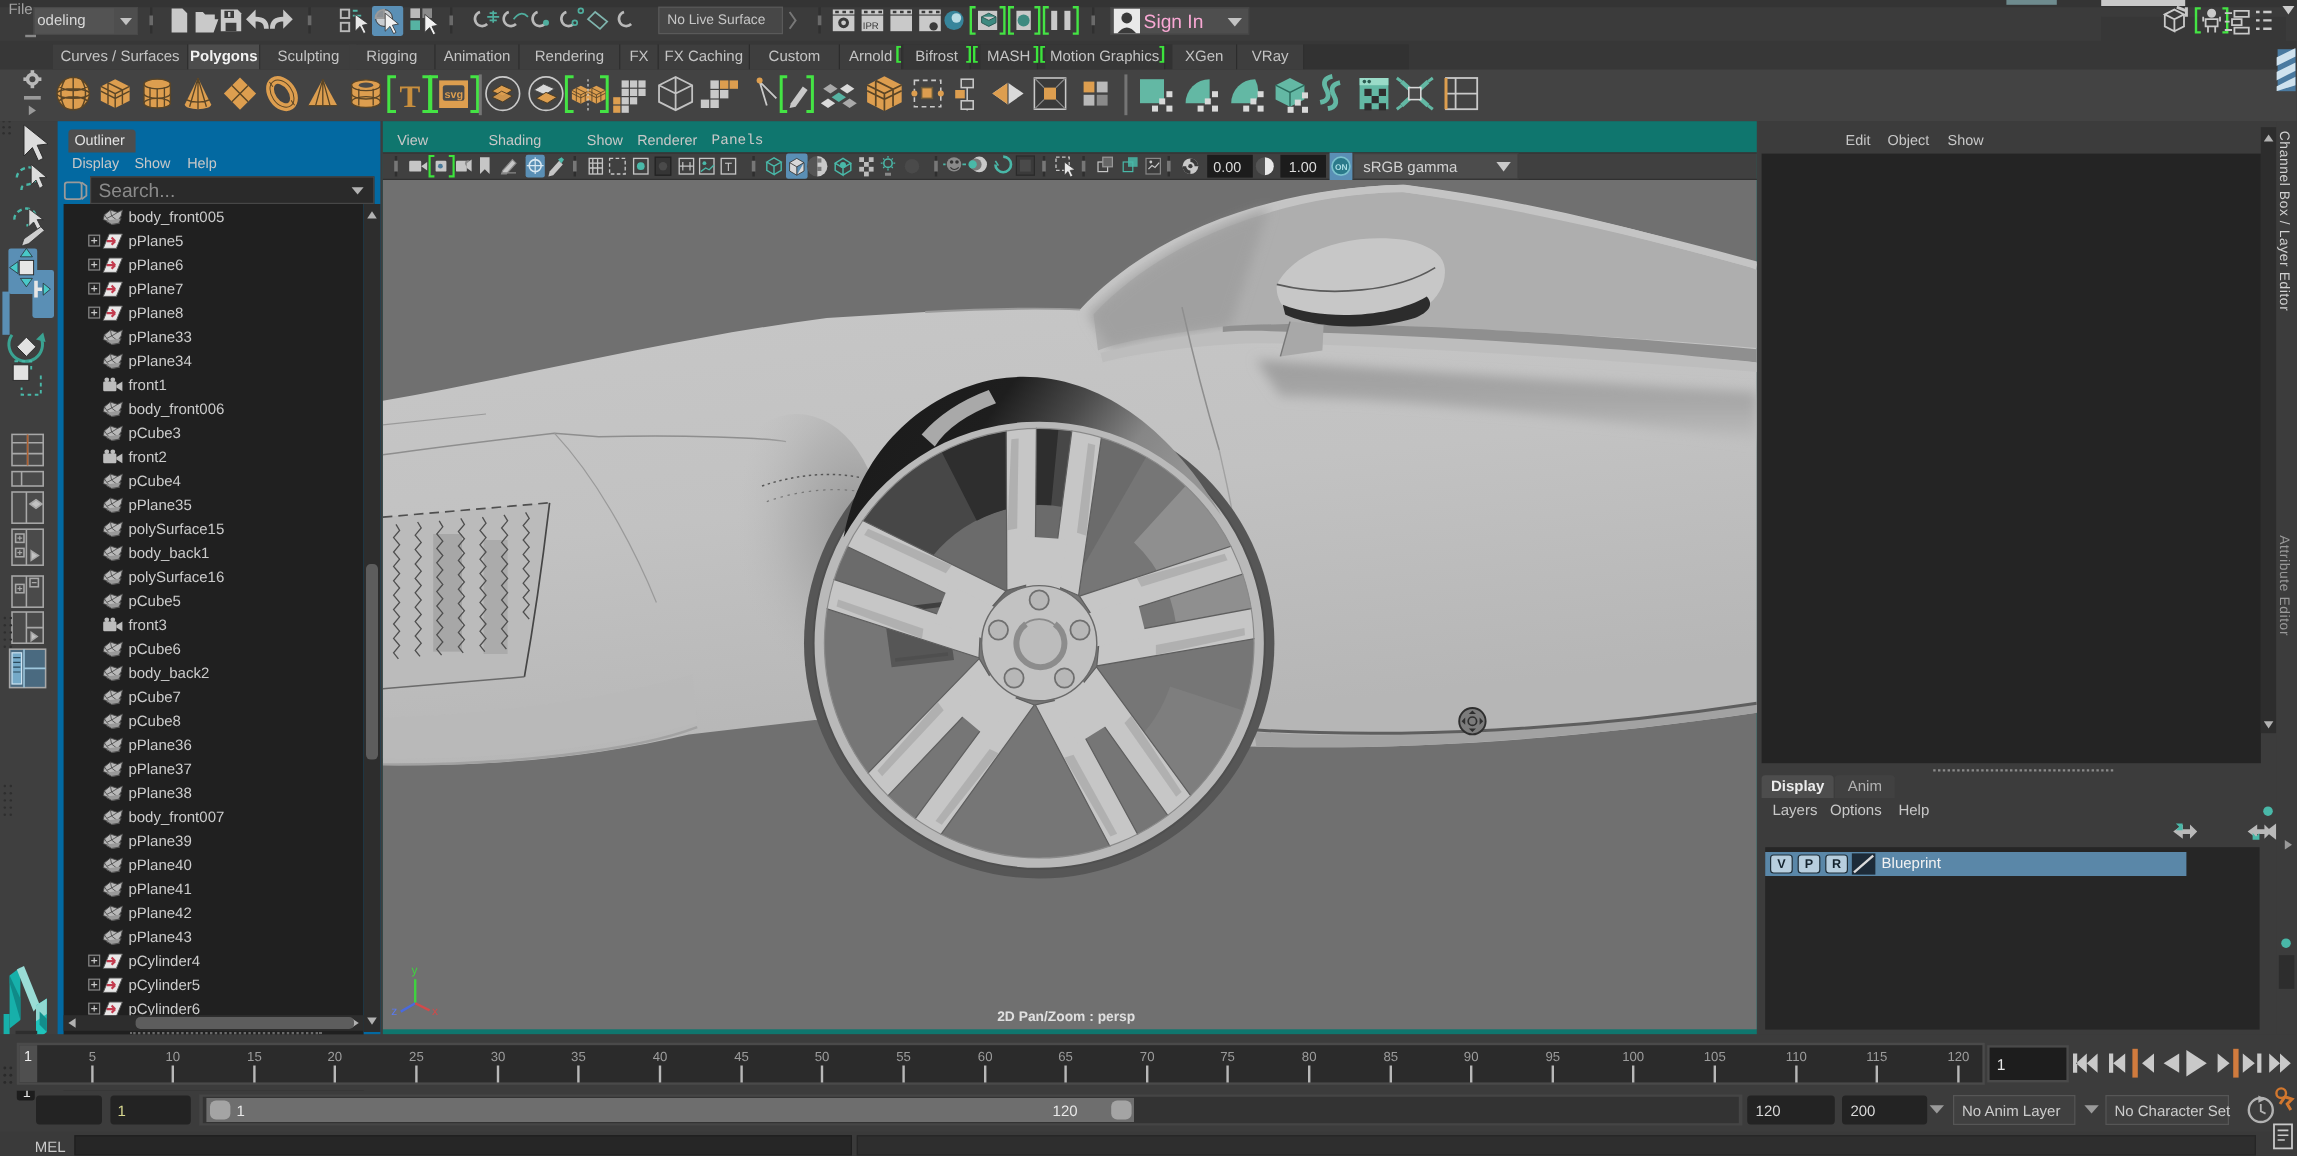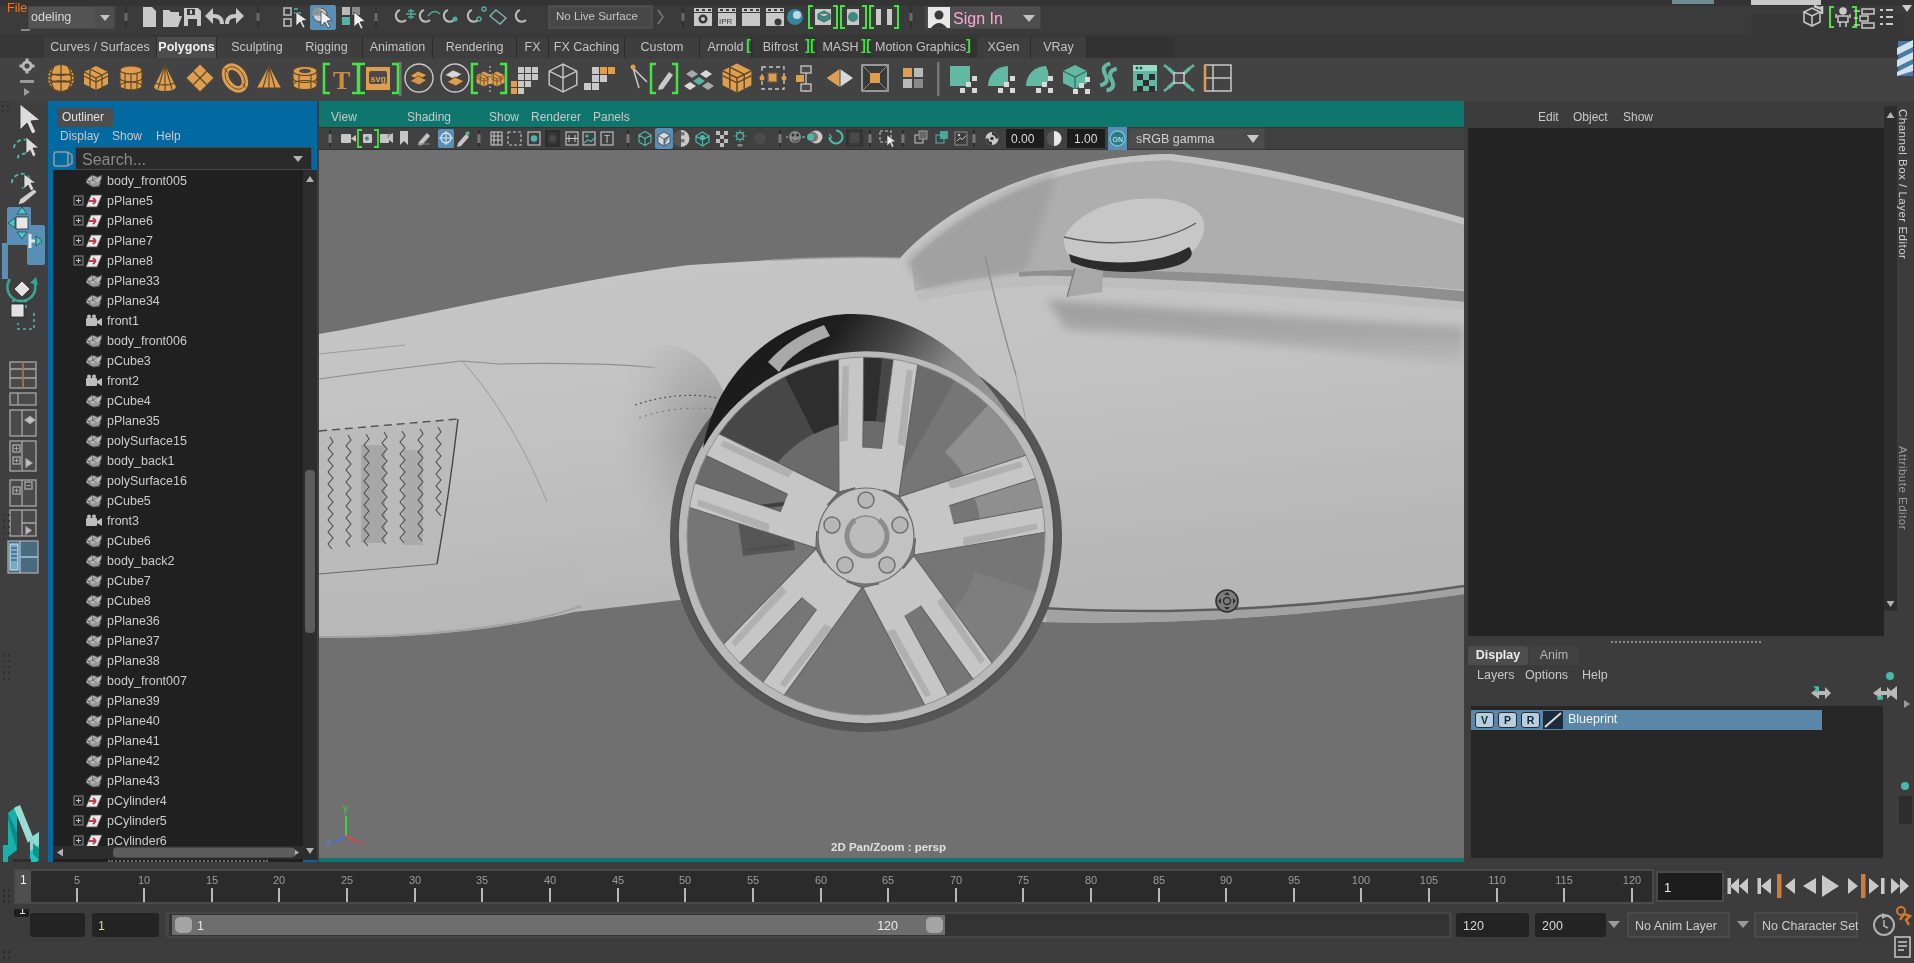--- a/index.html
+++ b/index.html
@@ -10,21 +10,21 @@
   .txt { color:#c8c8c8; font-size:12px; white-space:nowrap; }
 </style>
 </head>
 <body>
 <div id="root">
 
   <div class="abs" id="statusline" style="left:0;top:0;width:1914px;height:34px;background:#3b3b3b;">
     <div class="abs" style="left:0;top:0;width:1914px;height:6px;background:#343434;"></div>
     <div class="abs" style="left:1672px;top:0;width:42px;height:4px;background:#6e8b8e;"></div>
     <div class="abs" style="left:1751px;top:0;width:70px;height:5px;background:#c9c9c9;"></div>
-    <div class="abs txt" style="left:7px;top:1px;font-size:12.5px;color:#f97316;text-align:right;">File</div>
+    <div class="abs txt" style="left:7px;top:1px;font-size:12.5px;color:#a3a3a3;text-align:right;">File</div>
 
     <div class="abs" style="left:28px;top:6px;width:87px;height:23px;background:#585858;border:1px solid #484848;">
       <div class="abs" style="left:0;top:0;width:66px;height:21px;background:#535353;color:#d8d8d8;font-size:12.5px;padding:3px 0 0 2px;">odeling</div>
       <div class="abs" style="left:66px;top:0;width:19px;height:21px;background:#4e4e4e;"></div>
       <div class="abs" style="left:71px;top:8px;width:0;height:0;border-left:5px solid transparent;border-right:5px solid transparent;border-top:6px solid #c2c2c2;"></div>
     </div>
     <div class="abs" style="left:21px;top:29px;width:9px;height:2px;background:#8a8a8a;"></div>
     <svg class="abs" width="1100" height="34" style="left:118px;top:0;" viewBox="0 0 1100 34">
       <g stroke="#9a9a9a" stroke-width="1.6" fill="none">
 
@@ -717,21 +717,21 @@
     </div>
     <div class="abs" style="left:60px;top:759px;width:160px;height:1px;border-top:2px dotted #6a6a6a;"></div>
   </div>
   <div class="abs" id="viewport" style="left:319px;top:101px;width:1145px;height:761px;background:#0f766e;padding-left:38px;">
 
     <div class="abs txt" style="left:12px;top:9px;">View</div>
     <div class="abs txt" style="left:52px;top:9px;margin-left:36px;">Shading</div>
     <div class="abs txt" style="left:109px;top:9px;margin-top:32px;">Lighting</div>
     <div class="abs txt" style="left:170px;top:9px;">Show</div>
     <div class="abs txt" style="left:212px;top:9px;">Renderer</div>
-    <div class="abs txt" style="left:274px;top:9px;">Panels</div>
+    <div class="abs txt" style="left:274px;top:9px;font-family:Liberation Mono, monospace;">Panels</div>
 
     <div class="abs" style="left:0;top:26px;width:1145px;height:23px;background:#404040;border-top:1px solid #333;border-bottom:1px solid #303030;"></div>
     <svg class="abs" width="1145" height="23" style="left:0;top:26px;" viewBox="0 0 1145 23">
       <g stroke="#2e2e2e" stroke-width="2">
         <path d="M11,3 V20 M160,3 V20 M309,3 V20 M461,3 V20 M551,3 V20 M584,3 V20 M655,3 V20"></path>
       </g>
       <g stroke="#777" stroke-width="3">
           <path d="M11,7 V16 M160,7 V16 M309,7 V16 M461,7 V16 M551,7 V16 M584,7 V16 M655,7 V16"></path>
         </g>
 
@@ -1216,20 +1216,25 @@
       <rect x="1755" y="4" width="102" height="24" fill="#404040" stroke="#565656"></rect>
       <text x="1762" y="21" fill="#cccccc" font-size="12.5" font-family="Liberation Sans">No Character Set</text>
       <g transform="translate(1884,16)">
         <circle r="10" fill="none" stroke="#b2b2b2" stroke-width="2"></circle>
         <path d="M-2,-12 l6,3 -6,3" fill="#b2b2b2"></path>
         <path d="M0,-5 v6 l4,2" stroke="#b2b2b2" stroke-width="1.5" fill="none"></path>
       </g>
     </svg>
   </div>
 
+  <div class="abs" id="melrow" style="left:0;top:943px;width:1914px;height:20px;background:#3a3a3a;">
+    <div class="abs" style="left:29px;top:6px;color:#c8c8c8;font-size:12.5px;">MEL</div>
+    <div class="abs" style="left:62px;top:3px;width:648px;height:17px;background:#262626;border:1px solid #1e1e1e;"></div>
+    <div class="abs" style="left:714px;top:3px;width:1166px;height:17px;background:#2e2e2e;border:1px solid #262626;"></div>
+  </div>
 
   <svg class="abs" width="20" height="101" style="left:1894px;top:862px;" viewBox="0 0 20 101">
 
     <g transform="translate(10,52)">
       <circle cx="-3" cy="-3" r="4" fill="none" stroke="#d2772e" stroke-width="2"></circle>
       <path d="M0,0 l6,2 -4,4 3,5 M0,0 l-4,6" stroke="#d2772e" stroke-width="2.5" fill="none"></path>
     </g>
     <rect x="1" y="75" width="15" height="20" fill="#3a3a3a" stroke="#c9c9c9" stroke-width="1.5"></rect>
     <path d="M4,80 h9 M4,84 h9 M4,88 h6" stroke="#c9c9c9" stroke-width="1.3"></path>
   </svg>

